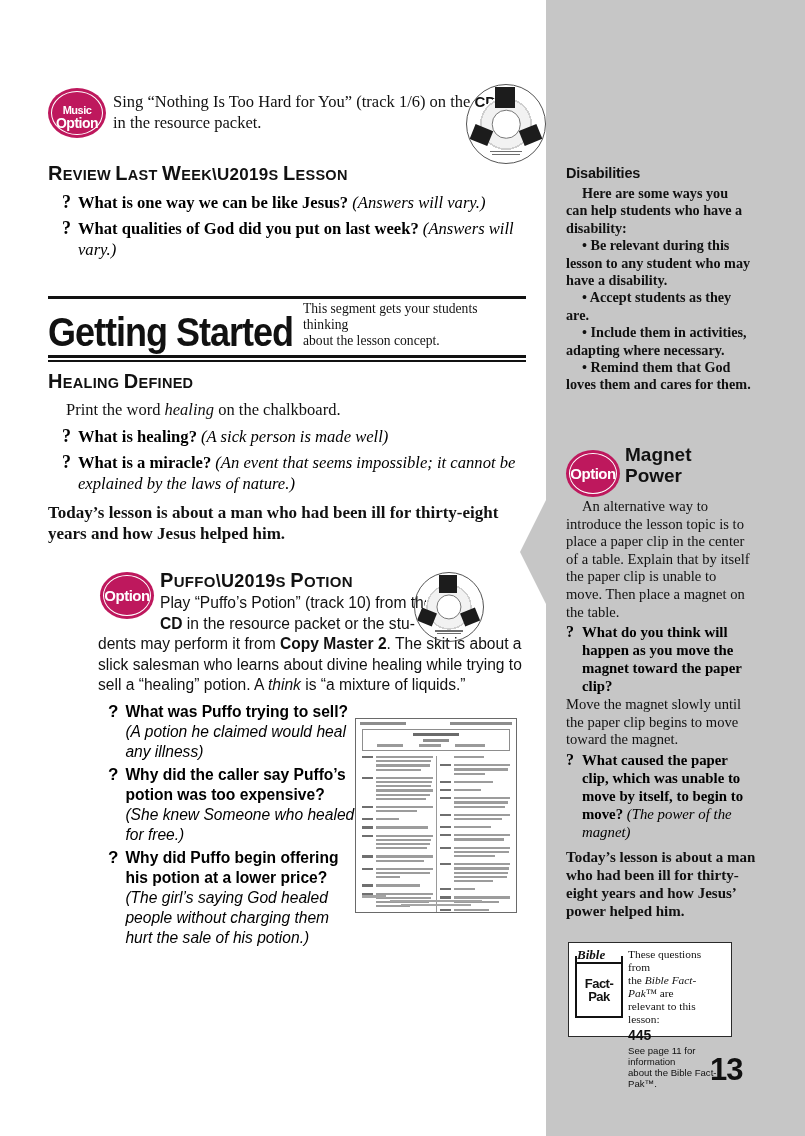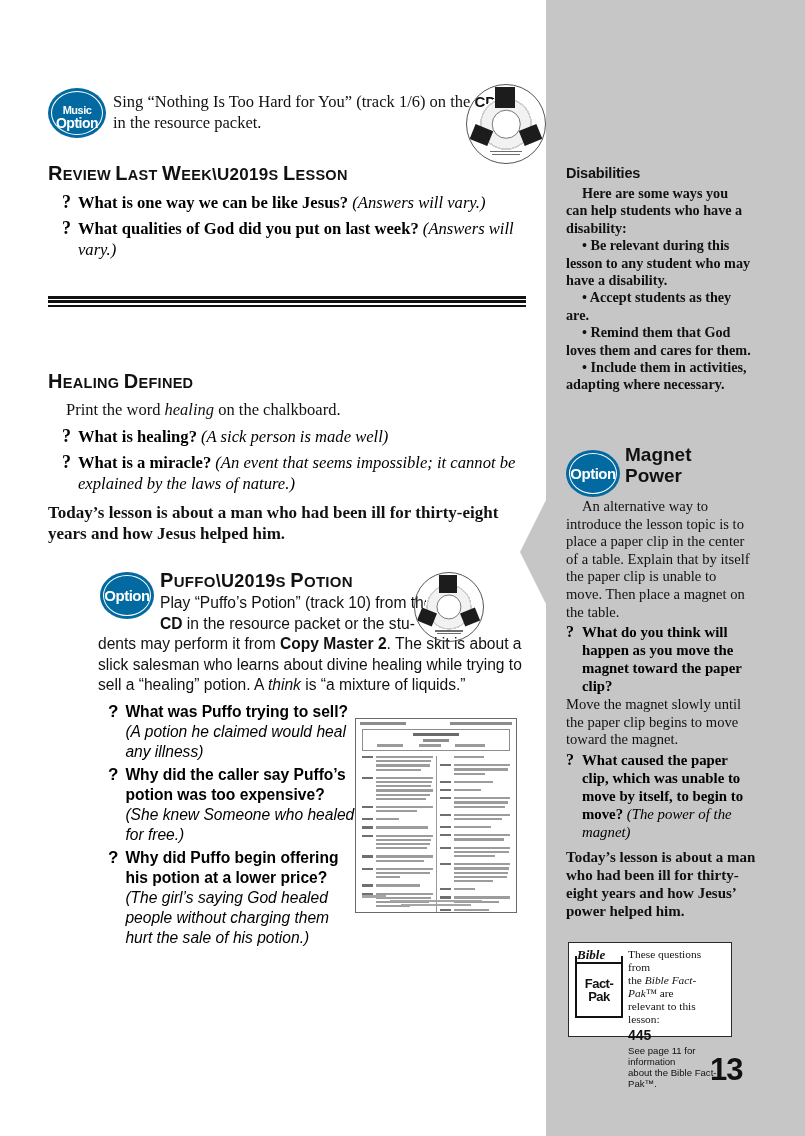--- a/index.html
+++ b/index.html
@@ -85,21 +85,21 @@
     letter-spacing:-1px;transform:scaleY(1.12);transform-origin:bottom left;
     white-space:nowrap;
   }
   .gs-desc{
     font-family:"Liberation Serif", serif;font-size:13.6px;line-height:16px;color:#111;
     padding-bottom:5px;
   }
 
   
   .opt-badge{
-    width:54px;height:47px;border-radius:50%;background:#0369a1;color:#fff;
+    width:54px;height:47px;border-radius:50%;background:#be185d;color:#fff;
     display:flex;align-items:center;justify-content:center;
     font-family:"Liberation Sans", sans-serif;font-weight:bold;
     font-size:15px;letter-spacing:-0.5px;flex:none;
     position:relative;
   }
   .opt-badge::after{
     content:"";position:absolute;inset:3px;border:1.5px solid #fff;border-radius:50%;
   }
   .opt-badge span{position:relative;z-index:2;transform:skewX(-6px);}
   .opt-badge.music{width:58px;height:50px;flex-direction:column;gap:0;}
@@ -195,22 +195,22 @@
   <div class="sidebar">
     <div class="sidebar-notch"></div>
 
     <div class="side-inner">
 
       <div style="position:absolute;top:165px;left:0;width:186px;">
         <div class="side-h">Disabilities</div>
         <p class="side-italic indent" style="margin-top:4px;">Here are some ways you can help students who have a disability:</p>
         <p class="side-italic indent">• Be relevant during this lesson to any student who may have a disability.</p>
         <p class="side-italic indent">• Accept students as they are.</p>
+        <p class="side-italic indent">• Include them in activities, adapting where necessary.</p>
         <p class="side-italic indent">• Remind them that God loves them and cares for them.</p>
-        <p class="side-italic indent">• Include them in activities, adapting where necessary.</p>
       </div>
 
       <div style="position:absolute;top:446px;left:0;width:190px;">
         <div style="display:flex;align-items:flex-start;gap:5px;">
           <div class="opt-badge" style="margin-top:4px;">
             <span>Option</span>
           </div>
           <div style="margin-top:-2px;">
             <div style="font-family:'Liberation Sans',sans-serif;font-weight:bold;font-size:19px;line-height:21px;color:#111;">Magnet</div>
             <div style="font-family:'Liberation Sans',sans-serif;font-weight:bold;font-size:19px;line-height:21px;color:#111;">Power</div>
@@ -291,20 +291,27 @@
       </div>
 
       <div class="mq" style="margin-left:14px;margin-top:5px;">
         <div class="mark">?</div>
         <div class="txt" style="width:440px;"><span>What qualities of God did you put on last week? </span><i>(Answers will vary.)</i></div>
       </div>
     </div>
 
     <div class="gs-wrap">
       <div class="gs-rule"></div>
+      <div class="gs-row">
+        <div class="gs-title">Getting Started</div>
+        <div class="gs-desc">
+          <div>This segment gets your students thinking</div>
+          <div>about the lesson concept.</div>
+        </div>
+      </div>
       <div class="gs-rule bottom"></div>
       <div class="gs-rule2"></div>
     </div>
 
     <div style="position:absolute;left:48px;top:370px;width:478px;">
       <div class="smallcaps-head">
         <span style="text-transform:uppercase;font-size:14.5px;letter-spacing:0.3px;">
           <span class="cap">H</span>EALING <span class="cap">D</span>EFINED
         </span>
         

